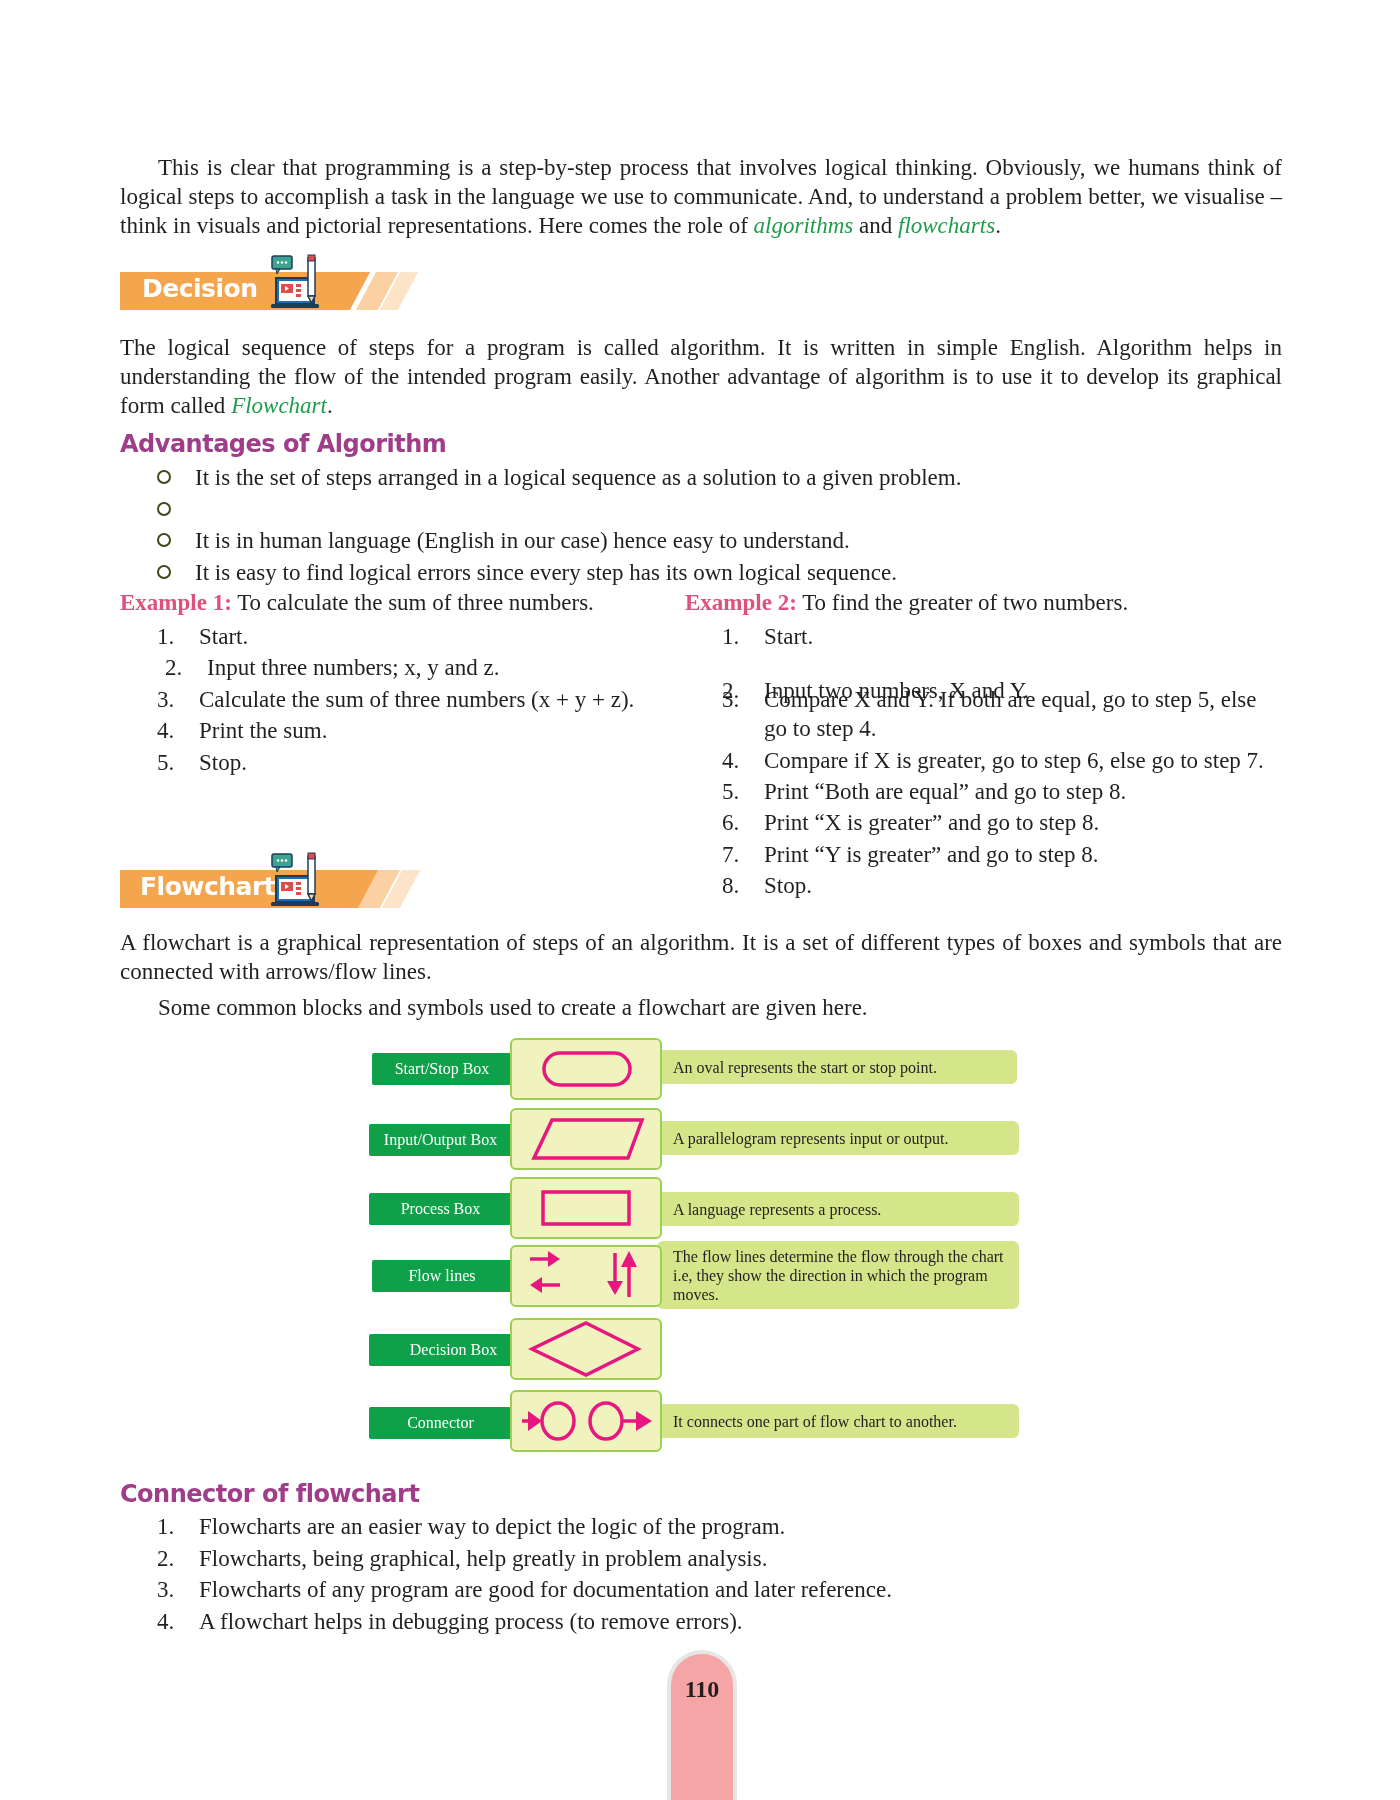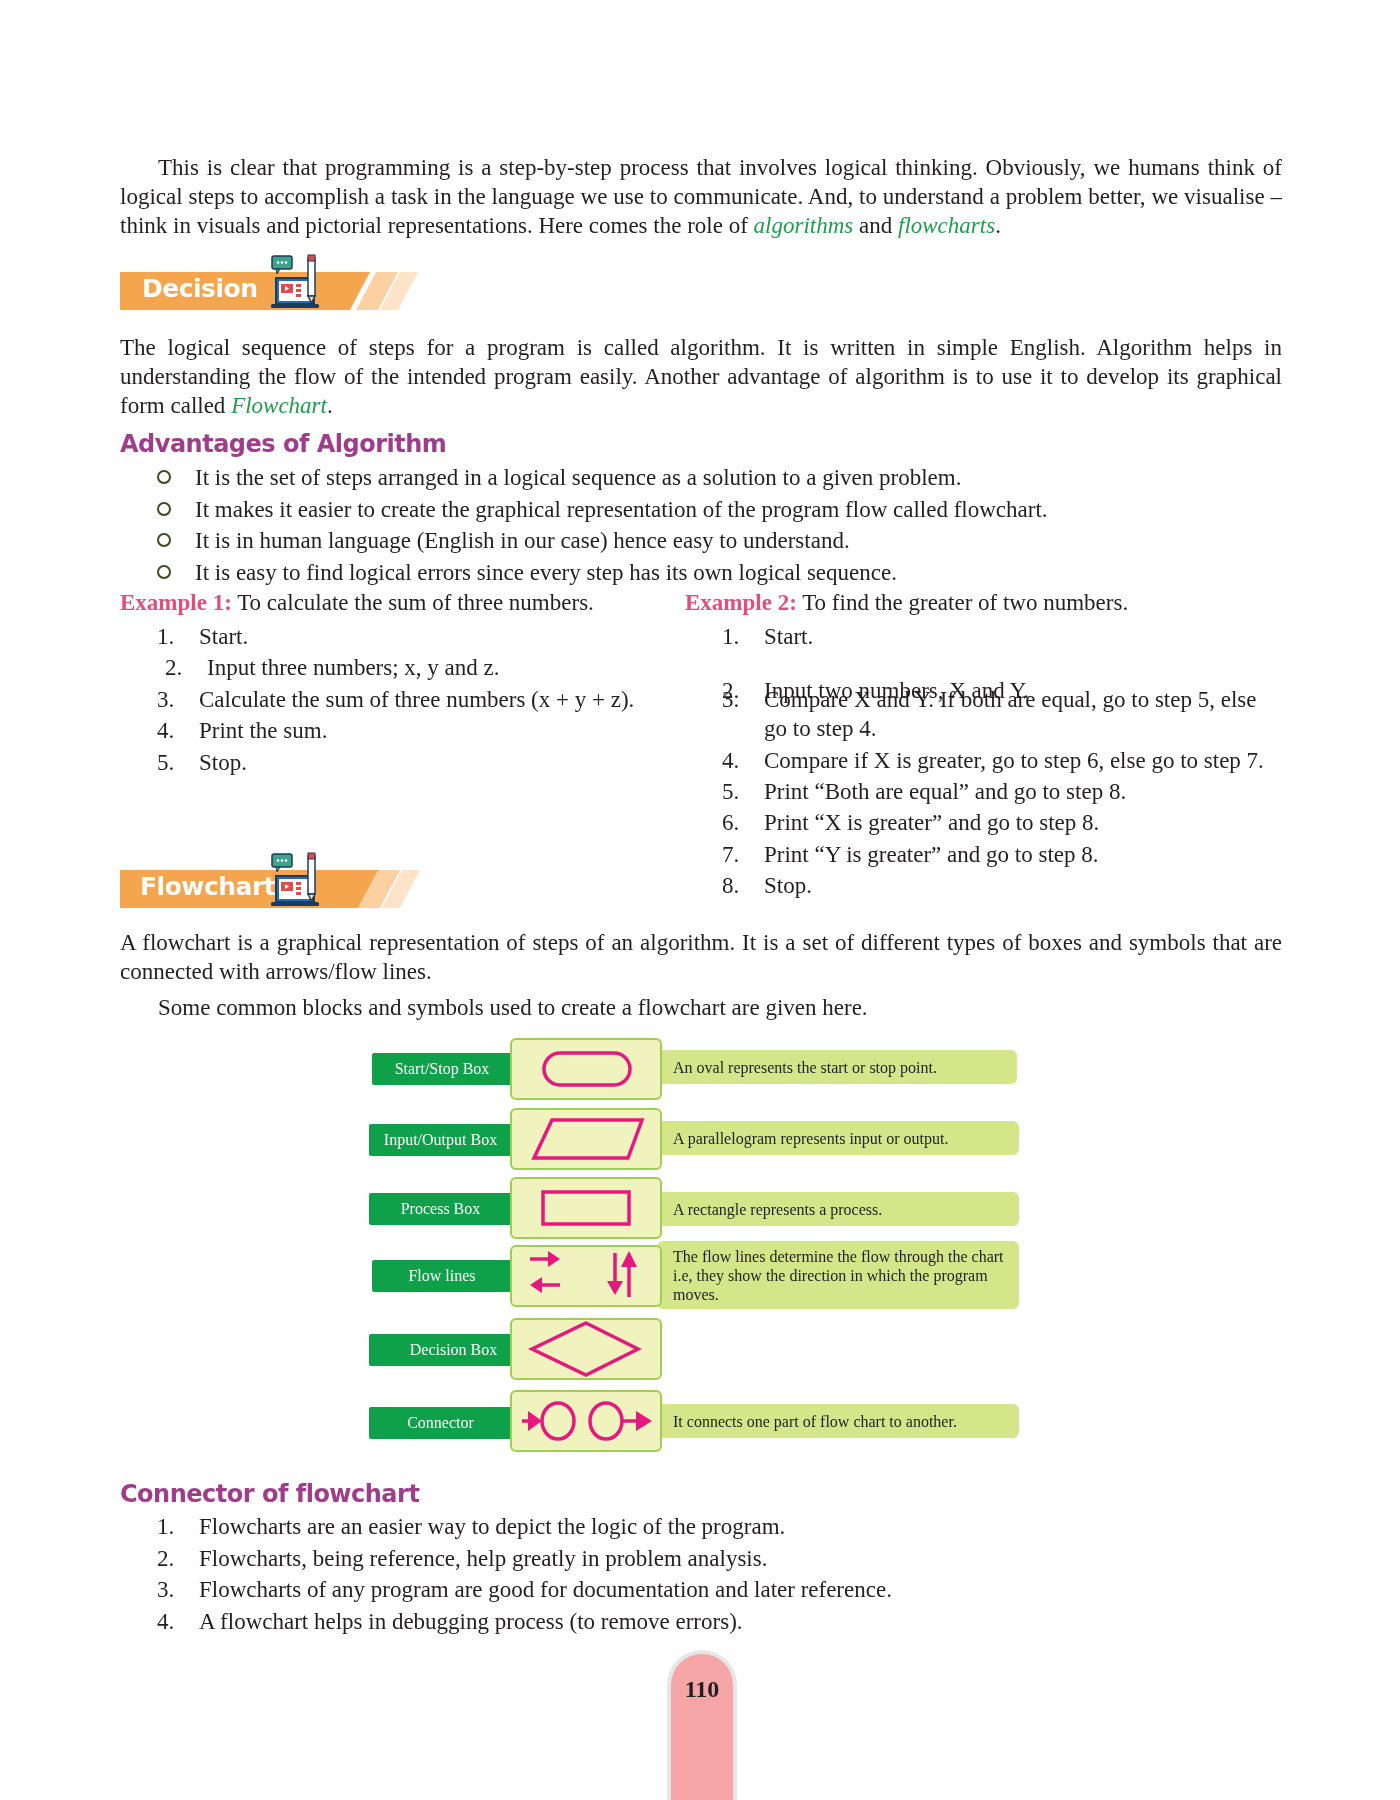--- a/index.html
+++ b/index.html
@@ -65,21 +65,21 @@
   </div>
 </div>
 
 <div class="abs para" style="left:120px; top:333px; width:1162px;">
   <span>The logical sequence of steps for a program is called algorithm. It is written in simple English. Algorithm helps in understanding the flow of the intended program easily. Another advantage of algorithm is to use it to develop its graphical form called </span><span class="green-it">Flowchart</span><span>.</span>
 </div>
 
 <div class="abs heading" style="left:120px; top:430px;">Advantages of Algorithm</div>
 
 <div class="bullet-row" style="top:464px;"><span class="circ"></span><span>It is the set of steps arranged in a logical sequence as a solution to a given problem.</span></div>
-<div class="bullet-row" style="top:496px;"><span class="circ"></span><span>It makes it easier to create the graphical representation of the program flow called flowchart.</span></div>
+<div class="bullet-row" style="top:496px;"><span class="circ"></span></div>
 <div class="bullet-row" style="top:527px;"><span class="circ"></span><span>It is in human language (English in our case) hence easy to understand.</span></div>
 <div class="bullet-row" style="top:559px;"><span class="circ"></span><span>It is easy to find logical errors since every step has its own logical sequence.</span></div>
 
 <div class="ex-head" style="left:120px; top:590px;">
   <span class="lbl">Example 1:</span><span> To calculate the sum of three numbers.</span>
 </div>
 <div class="ol-row" style="left:157px; top:622px;"><span class="num">1.</span><span class="txt">Start.</span></div>
 <div class="ol-row" style="left:157px; top:653px;margin-left:8px;"><span class="num">2.</span><span class="txt">Input three numbers; x, y and z.</span></div>
 <div class="ol-row" style="left:157px; top:685px;"><span class="num">3.</span><span class="txt">Calculate the sum of three numbers (x + y + z).</span></div>
 <div class="ol-row" style="left:157px; top:716px;"><span class="num">4.</span><span class="txt">Print the sum.</span></div>
@@ -148,21 +148,21 @@
   <div class="tbl-desc" style="top:13px; height:34px; width:362px;">A parallelogram represents input or output.</div>
 </div>
 
 <div class="tbl-row" style="top:1177px;">
   <div class="tbl-label" style="top:16px; left:-3px; width:143px;">Process Box</div>
   <div class="tbl-shape">
     <svg width="148" height="58" viewBox="0 0 148 58">
         <rect x="31" y="13" width="86" height="32" fill="none" stroke="#e6177f" stroke-width="3.5"></rect>
       </svg>
   </div>
-  <div class="tbl-desc" style="top:15px; height:34px; width:362px;">A rectangle represents a process.</div>
+  <div class="tbl-desc" style="top:15px; height:34px; width:362px;">A language represents a process.</div>
 </div>
 
 <div class="tbl-row" style="top:1245px;">
   <div class="tbl-label" style="top:15px;">Flow lines</div>
   <div class="tbl-shape">
     <svg width="148" height="58" viewBox="0 0 148 58">
       <line x1="18" y1="12" x2="38" y2="12" stroke="#e6177f" stroke-width="3.5"></line>
         <polygon points="36,4 48,12 36,20" fill="#e6177f"></polygon>
       <line x1="28" y1="38" x2="48" y2="38" stroke="#e6177f" stroke-width="3.5"></line>
         <polygon points="30,30 18,38 30,46" fill="#e6177f"></polygon>
@@ -194,19 +194,19 @@
       <ellipse cx="94" cy="29" rx="16" ry="18" fill="none" stroke="#e6177f" stroke-width="3.5"></ellipse>
       <line x1="110" y1="29" x2="128" y2="29" stroke="#e6177f" stroke-width="3.5"></line>
         <polygon points="124,19 140,29 124,39" fill="#e6177f"></polygon>
     </svg>
   </div>
   <div class="tbl-desc" style="top:14px; height:34px; width:362px;">It connects one part of flow chart to another.</div>
 </div>
 
 <div class="abs heading" style="left:120px; top:1480px;">Connector of flowchart</div>
 <div class="ol-row" style="left:157px; top:1512px;"><span class="num">1.</span><span class="txt">Flowcharts are an easier way to depict the logic of the program.</span></div>
-<div class="ol-row" style="left:157px; top:1544px;"><span class="num">2.</span><span class="txt">Flowcharts, being reference, help greatly in problem analysis.</span></div>
+<div class="ol-row" style="left:157px; top:1544px;"><span class="num">2.</span><span class="txt">Flowcharts, being graphical, help greatly in problem analysis.</span></div>
 <div class="ol-row" style="left:157px; top:1575px;"><span class="num">3.</span><span class="txt">Flowcharts of any program are good for documentation and later reference.</span></div>
 <div class="ol-row" style="left:157px; top:1607px;"><span class="num">4.</span><span class="txt">A flowchart helps in debugging process (to remove errors).</span></div>
 
 <div class="page-pill">
   <div class="page-num">110</div>
 </div>
 
 </body></html>

